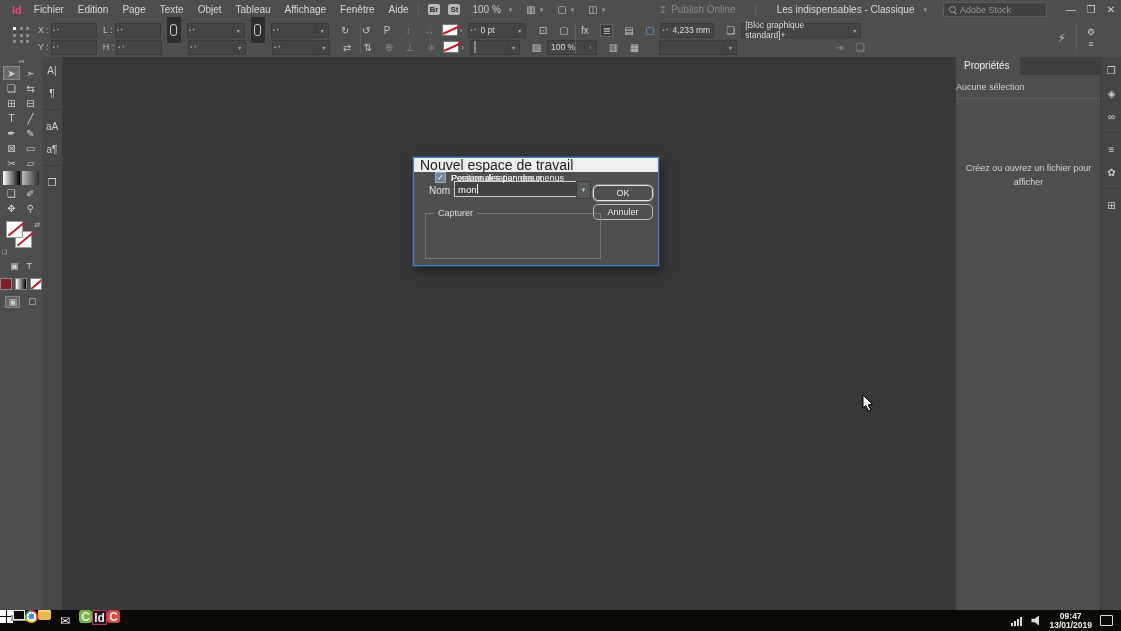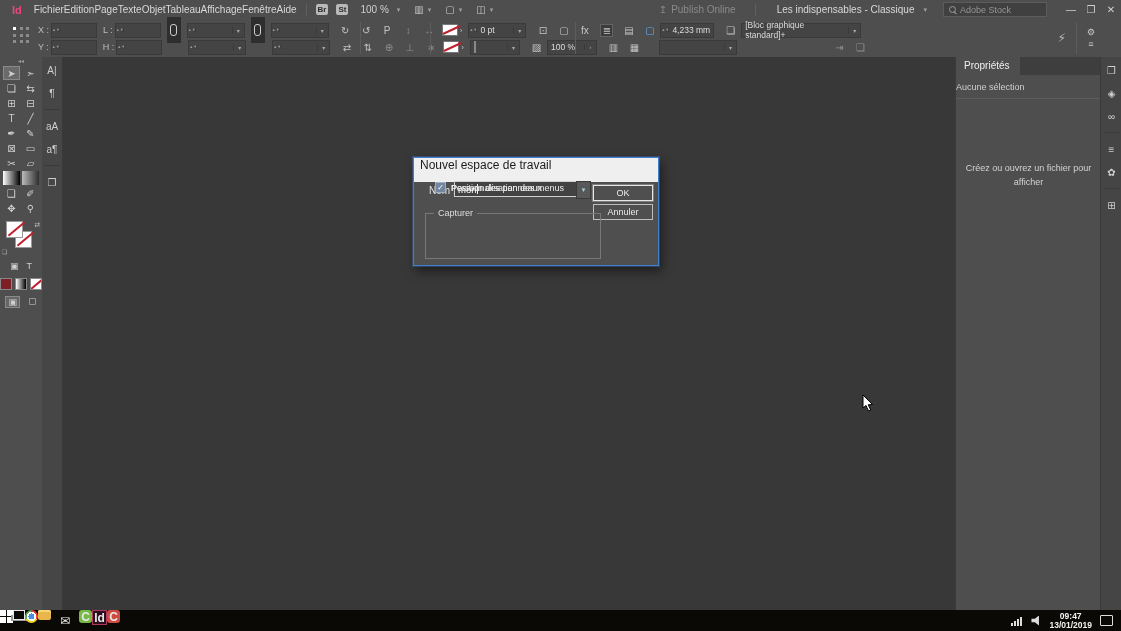--- a/index.html
+++ b/index.html
@@ -2,21 +2,21 @@
 <html><head>
 <meta charset="utf-8">
 <style>
   html,body{margin:0;padding:0;background:#1a1a1a;}
   .screen{position:relative;width:1121px;height:631px;background:#383838;overflow:hidden;
           font-family:"Liberation Sans","DejaVu Sans",sans-serif;color:#d6d6d6;}
   
   .menubar{position:absolute;left:0;top:0;width:1121px;height:19px;background:#4e4e4e;
            border-bottom:1px solid #3a3a3a;display:flex;align-items:center;font-size:10px;}
   .id-logo{color:#f0437f;font-weight:bold;font-size:11px;margin:0 12px 0 12px;}
-  .menus{display:flex;}
+  .menus{display:flex;gap:14px;}
   .menus span{color:#d8d8d8;cursor:default;}
   .mb-sep{width:1px;height:12px;background:#5f5f5f;margin:0 9px;}
   .badge{background:#b9b9b9;color:#2e2e2e;font-size:8px;font-weight:bold;border-radius:2px;
          padding:1px 2px;margin-right:8px;line-height:9px;}
   .zoom-lv{color:#cfcfcf;margin:0 4px 0 4px;}
   .chev{color:#9f9f9f;font-size:7px;margin:0 4px;}
   .mb-ic{color:#c9c9c9;font-size:10px;margin-left:10px;}
   .mb-right{margin-left:auto;display:flex;align-items:center;}
   .publish{color:#8a8a8a;display:flex;align-items:center;gap:4px;margin-right:10px;}
   .workspace{color:#d8d8d8;display:flex;align-items:center;gap:5px;margin:11px 12px;}
@@ -86,28 +86,28 @@
   .props{position:absolute;left:955px;top:57px;width:145px;height:553px;background:#4e4e4e;border-left:1px solid #3a3a3a;}
   .props-head{height:18px;background:#3e3e3e;display:flex;}
   .props-tab{background:#4e4e4e;color:#f0f0f0;font-size:10px;padding:3px 10px 0 8px;}
   .props-status{color:#cfcfcf;font-size:9px;padding:7px 0 6px 0;border-bottom:1px solid #5d5d5d;}
   .props-msg{margin-top:62px;text-align:center;font-size:9px;color:#d2d2d2;line-height:14px;padding:0 6px;}
   
   .rightdock{position:absolute;left:1100px;top:57px;width:21px;height:553px;background:#454545;border-left:1px solid #393939;}
   
   .dialog{position:absolute;left:413px;top:157px;width:244px;height:107px;background:#4f4f4f;
           border:1px solid #3f7fce;box-shadow:0 0 0 1px rgba(63,127,206,.35),3px 5px 10px rgba(0,0,0,.5);font-size:10px;}
-  .dlg-title{height:24px;background:#efefef;color:#1c1c1c;font-size:12px;line-height:14px;padding-left:6px;}
+  .dlg-title{height:14px;background:#efefef;color:#1c1c1c;font-size:14px;line-height:14px;padding-left:6px;}
   .dlg-name-lbl{position:absolute;left:15px;top:27px;color:#e2e2e2;}
   .dlg-input{position:absolute;left:40px;top:23px;width:121px;height:14px;background:#424242;
              border:1px solid #cfcfcf;color:#fff;font-size:9.5px;display:flex;align-items:center;padding-left:3px;}
   .caret{display:inline-block;width:1px;height:10px;background:#f0f0f0;margin-left:1px;}
   .dlg-combo{position:absolute;left:162px;top:23px;width:13px;height:16px;background:#585858;border:1px solid #3a3a3a;
              color:#9fd3d8;font-size:7px;text-align:center;line-height:15px;}
-  .dlg-btn{position:absolute;left:179px;width:58px;height:14px;border-radius:0;background:transparent;
+  .dlg-btn{position:absolute;left:179px;width:58px;height:14px;border-radius:5px;background:transparent;
            color:#ececec;font-size:9px;text-align:center;line-height:14px;}
   .dlg-ok{top:27px;border:1px solid #e6e6e6;box-shadow:0 0 0 1px #7d7d7d;}
   .dlg-cancel{top:46px;border:1px solid #bdbdbd;}
   .dlg-group{position:absolute;left:11px;top:55px;width:174px;height:44px;border:1px solid #787878;}
   .dlg-group-lbl{position:absolute;left:8px;top:-6px;background:#4f4f4f;padding:0 4px;color:#dedede;font-size:9px;}
   .chkrow{position:absolute;left:21px;display:flex;align-items:center;gap:5px;}
   .chk{width:9px;height:9px;background:#72879f;border:1px solid #9cb0c4;color:#fff;font-size:8px;
        line-height:9px;text-align:center;}
   .chklbl{color:#ededed;font-size:9px;}
   .cursor{position:absolute;left:448px;top:237px;z-index:40;}

